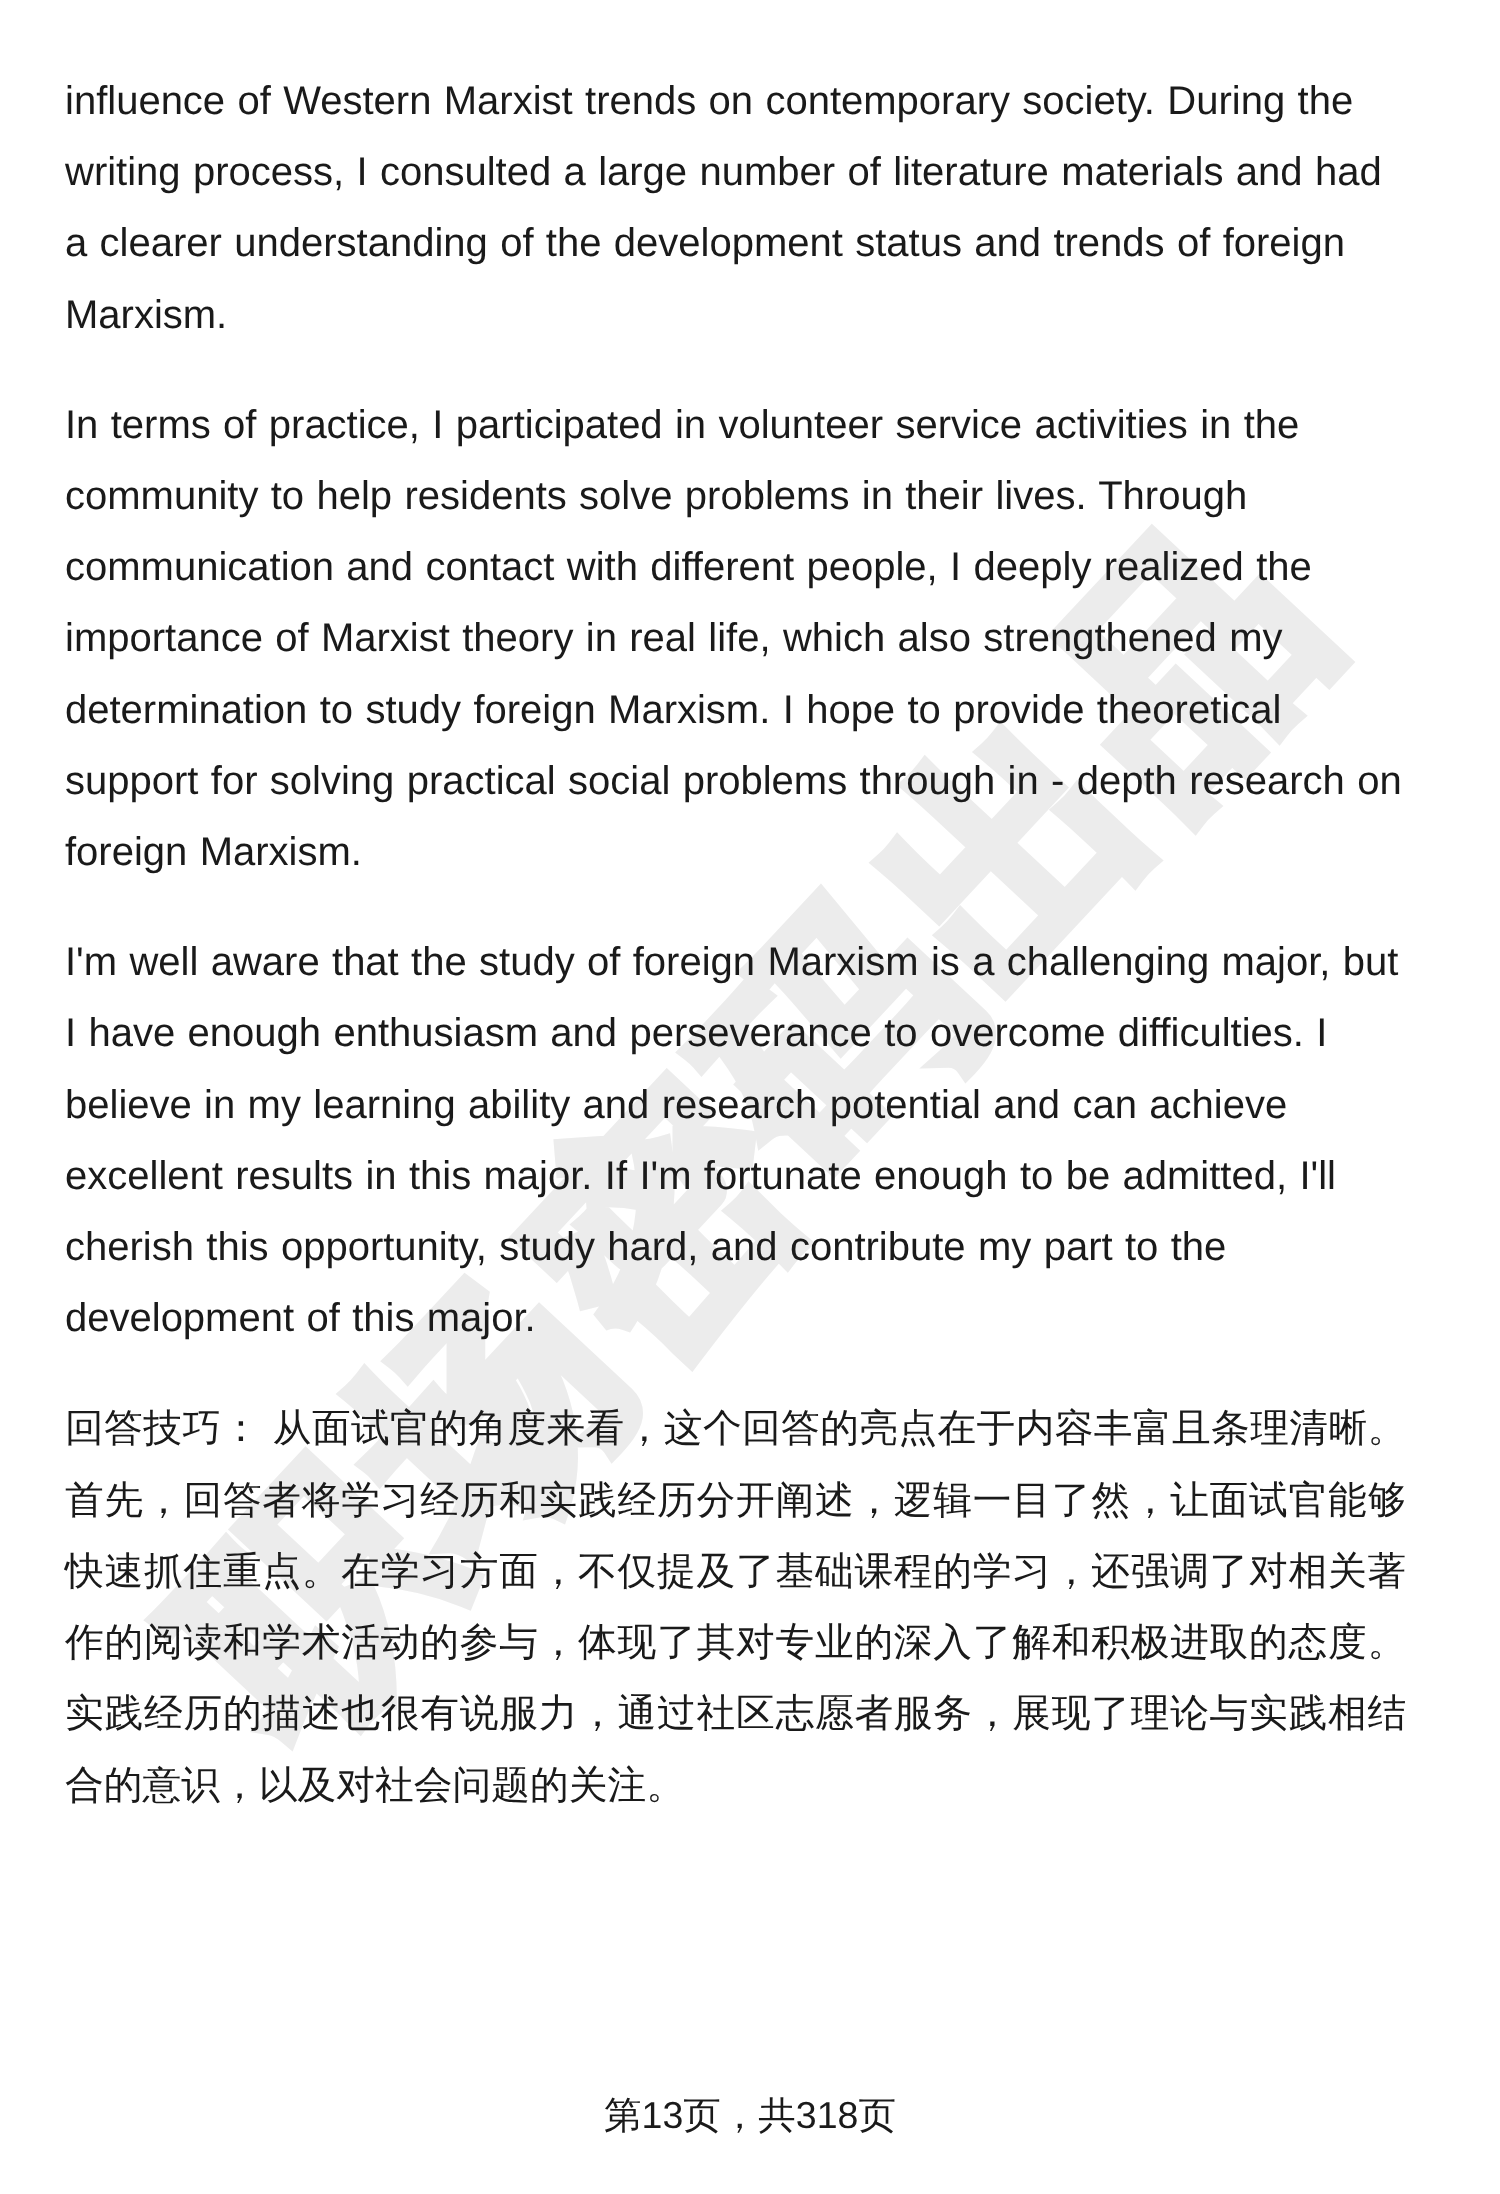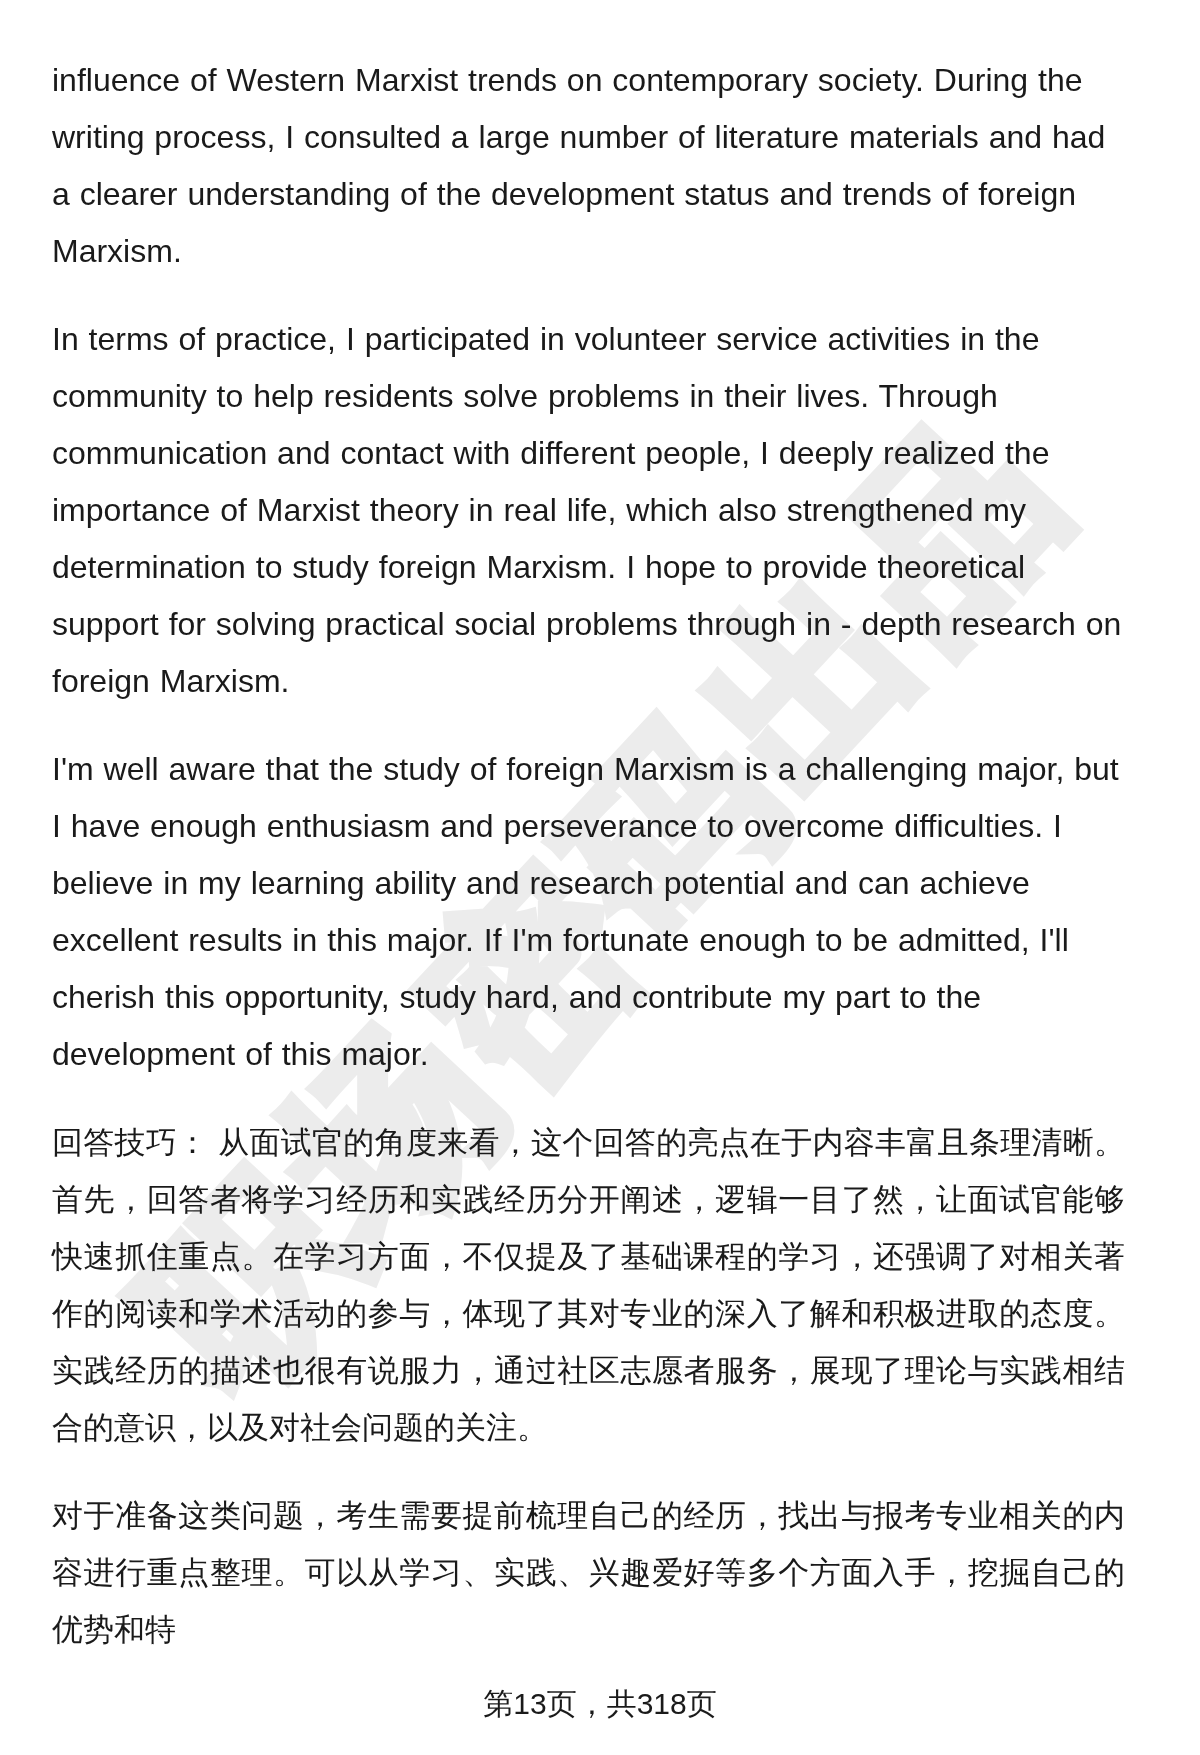--- a/index.html
+++ b/index.html
@@ -46,40 +46,39 @@
     word-spacing: 1px;
   }
   .content p.zh {
     font-size: 31px;
     text-align: justify;
   }
   .footer {
     position: absolute;
     left: 0;
     right: 0;
-    bottom: 33px;
+    bottom: 44px;
     z-index: 1;
     text-align: center;
     font-size: 30px;
     line-height: 1.2;
     color: #1a1a1a;
   }
 </style>
 </head>
 <body>
 
 <div class="page">
 
   <div class="watermark">职场密码出品</div>
 
   <div class="content">
     <p class="en">influence of Western Marxist trends on contemporary society. During the writing process, I consulted a large number of literature materials and had a clearer understanding of the development status and trends of foreign Marxism.</p>
     <p class="en">In terms of practice, I participated in volunteer service activities in the community to help residents solve problems in their lives. Through communication and contact with different people, I deeply realized the importance of Marxist theory in real life, which also strengthened my determination to study foreign Marxism. I hope to provide theoretical support for solving practical social problems through in - depth research on foreign Marxism.</p>
     <p class="en">I'm well aware that the study of foreign Marxism is a challenging major, but I have enough enthusiasm and perseverance to overcome difficulties. I believe in my learning ability and research potential and can achieve excellent results in this major. If I'm fortunate enough to be admitted, I'll cherish this opportunity, study hard, and contribute my part to the development of this major.</p>
     <p class="zh">回答技巧： 从面试官的角度来看，这个回答的亮点在于内容丰富且条理清晰。首先，回答者将学习经历和实践经历分开阐述，逻辑一目了然，让面试官能够快速抓住重点。在学习方面，不仅提及了基础课程的学习，还强调了对相关著作的阅读和学术活动的参与，体现了其对专业的深入了解和积极进取的态度。实践经历的描述也很有说服力，通过社区志愿者服务，展现了理论与实践相结合的意识，以及对社会问题的关注。</p>
-    <p class="zh">对于准备这类问题，考生需要提前梳理自己的经历，找出与报考专业相关的内容进行重点整理。可以从学习、实践、兴趣爱好等多个方面入手，挖掘自己的优势和特</p>
   </div>
 
   <div class="footer">
     <span>第13页，共318页</span>
   </div>
 
 </div>
 
 </body></html>

